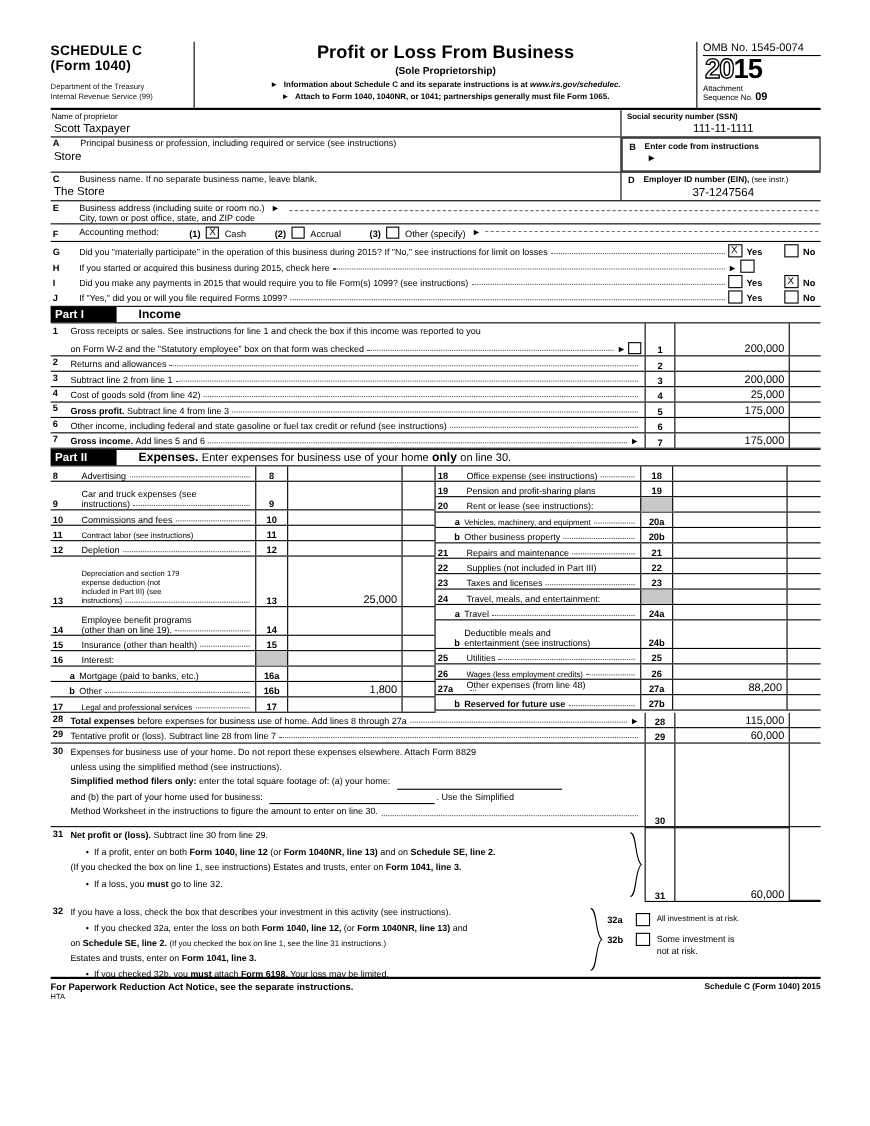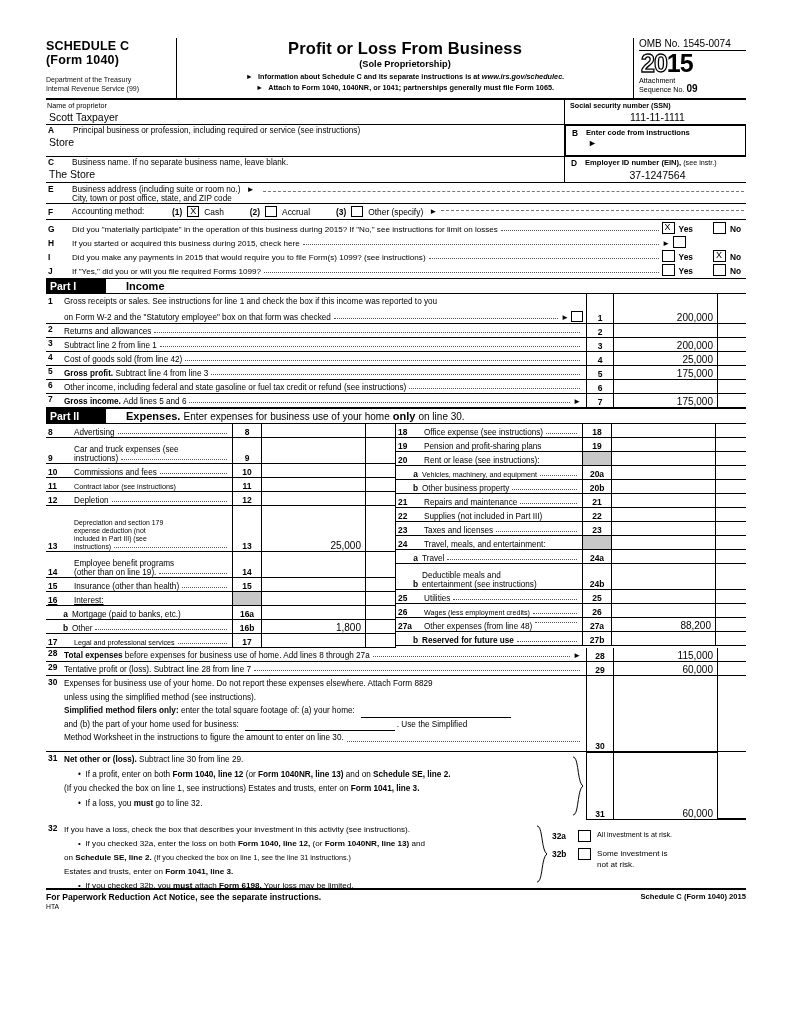--- a/index.html
+++ b/index.html
@@ -504,21 +504,21 @@
                     <span class="dots"></span>
                   </div>
                 </div>
               </div>
             </div>
             <div class="exp-ln">15</div>
             <div class="exp-amt"></div>
             <div class="exp-cents"></div>
           </div>
           <div class="exp-row" style="height: 14px;">
-            <div class="exp-desc" style="display: flex; flex-direction: column; justify-content: flex-end; text-decoration: underline;">
+            <div class="exp-desc" style="display: flex; flex-direction: column; justify-content: flex-end;">
               <div style="display: flex; align-items: flex-end;">
                 <span class="b" style="width: 26px; flex: 0 0 auto; font-size: 8.4px;">16</span>
                 <div style="flex: 1 1 0%; display: flex; flex-direction: column; justify-content: flex-end;">
                   <div style="display: flex; align-items: flex-end;">
                     <span>Interest:</span>
                   </div>
                 </div>
               </div>
             </div>
             <div class="exp-ln shaded"></div>
@@ -779,21 +779,21 @@
             </div>
             <div class="exp-ln">26</div>
             <div class="exp-amt"></div>
             <div class="exp-cents"></div>
           </div>
           <div class="exp-row" style="height: 14px;">
             <div class="exp-desc" style="display: flex; flex-direction: column; justify-content: flex-end;">
               <div style="display: flex; align-items: flex-end;">
                 <span class="b" style="width: 26px; flex: 0 0 auto; font-size: 8.4px;">27a</span>
                 <div style="flex: 1 1 0%; display: flex; flex-direction: column; justify-content: flex-end;">
-                  <div style="display: flex; align-items: flex-start;">
+                  <div style="display: flex; align-items: flex-start; flex-direction: column;">
                     <span>Other expenses (from line 48)</span>
                     <span class="dots"></span>
                   </div>
                 </div>
               </div>
             </div>
             <div class="exp-ln">27a</div>
             <div class="exp-amt">88,200</div>
             <div class="exp-cents"></div>
           </div>
@@ -864,21 +864,21 @@
     <div class="bot-right" style="align-items:flex-end;">
       <div class="bot-ln" style="height:100%;">30</div>
       <div class="bot-amt" style="height:100%;"></div>
       <div class="bot-cents"></div>
     </div>
   </div>
 
   <div class="bot-row" style="height:68px;">
     <div class="num" style="align-self:flex-start;padding-top:1px;">31</div>
     <div class="bot-txt" style="display:flex;flex-direction:column;padding-top:1px;line-height:14.5px;">
-      <div><span class="b">Net other or (loss).</span>
+      <div><span class="b">Net profit or (loss).</span>
         <span>Subtract line 30 from line 29.</span></div>
       <div style="padding-left:14px;">•&nbsp;
         <span>If a profit, enter on both</span>
         <span class="b">Form 1040, line 12</span>
         <span>(or</span>
         <span class="b">Form 1040NR, line 13)</span>
         <span>and on</span>
         <span class="b">Schedule SE, line 2.</span></div>
       <div><span>(If you checked the box on line 1, see instructions) Estates and trusts, enter on</span>
         <span class="b">Form 1041, line 3.</span></div>

